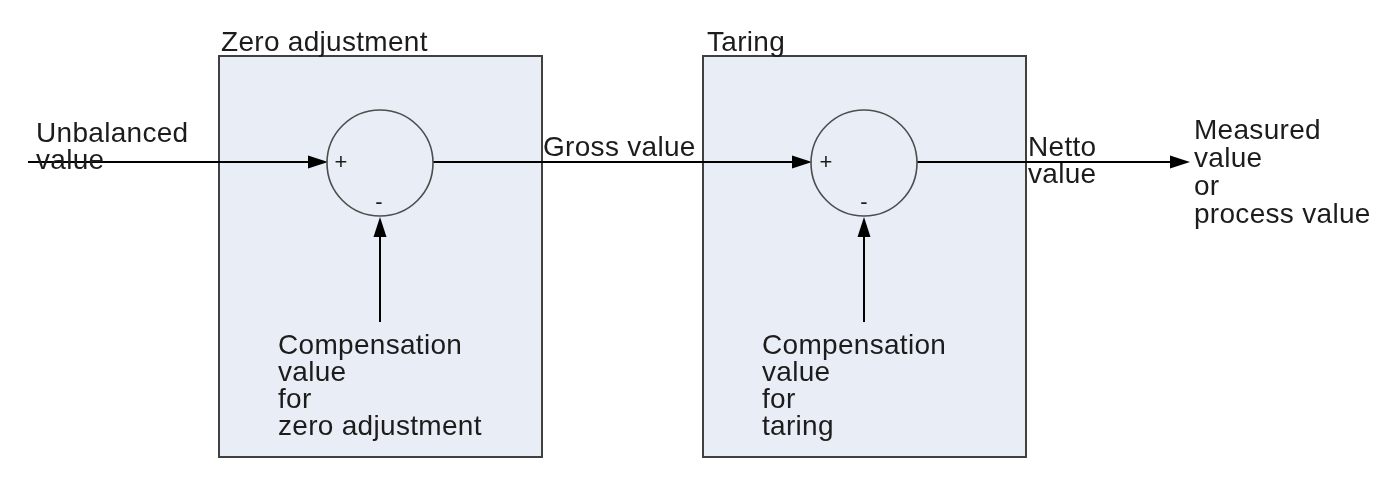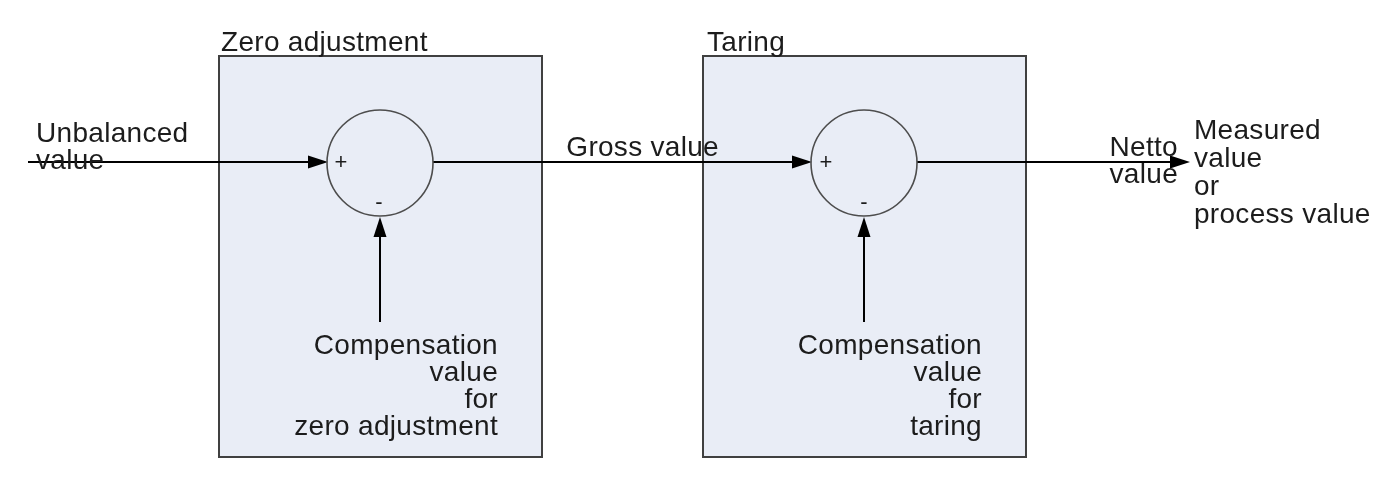--- a/index.html
+++ b/index.html
@@ -34,21 +34,21 @@
   .fhead   { fill: var(--line, #000000); stroke: none; }
   .jcircle { fill: none; stroke: var(--circle-border, #4d4d4d); stroke-width: 1.6; }
 
   .lbl {
     position: absolute;
     font-size: 28px;
     line-height: 27px;
     letter-spacing: 0.3px;
     white-space: pre-line;
   }
-  .center { text-align: right; padding-left: 16px; }
+  .center { text-align: left; }
 
   #lbl-input        { left: 36px;   top: 103px; margin-top: 16px; }
   #lbl-zero-title   { left: 221px;  top: 28px; }
   #lbl-taring-title { left: 707px;  top: 28px; }
   #lbl-gross        { left: 543px;  top: 133px; width: 160px; }
   #lbl-netto        { left: 1028px; top: 133px; width: 134px; }
   #lbl-output       { left: 1194px; top: 116px; line-height: 28px; }
   #lbl-comp-zero    { left: 278px;  top: 331px; width: 204px; }
   #lbl-comp-taring  { left: 762px;  top: 331px; width: 204px; }
 

